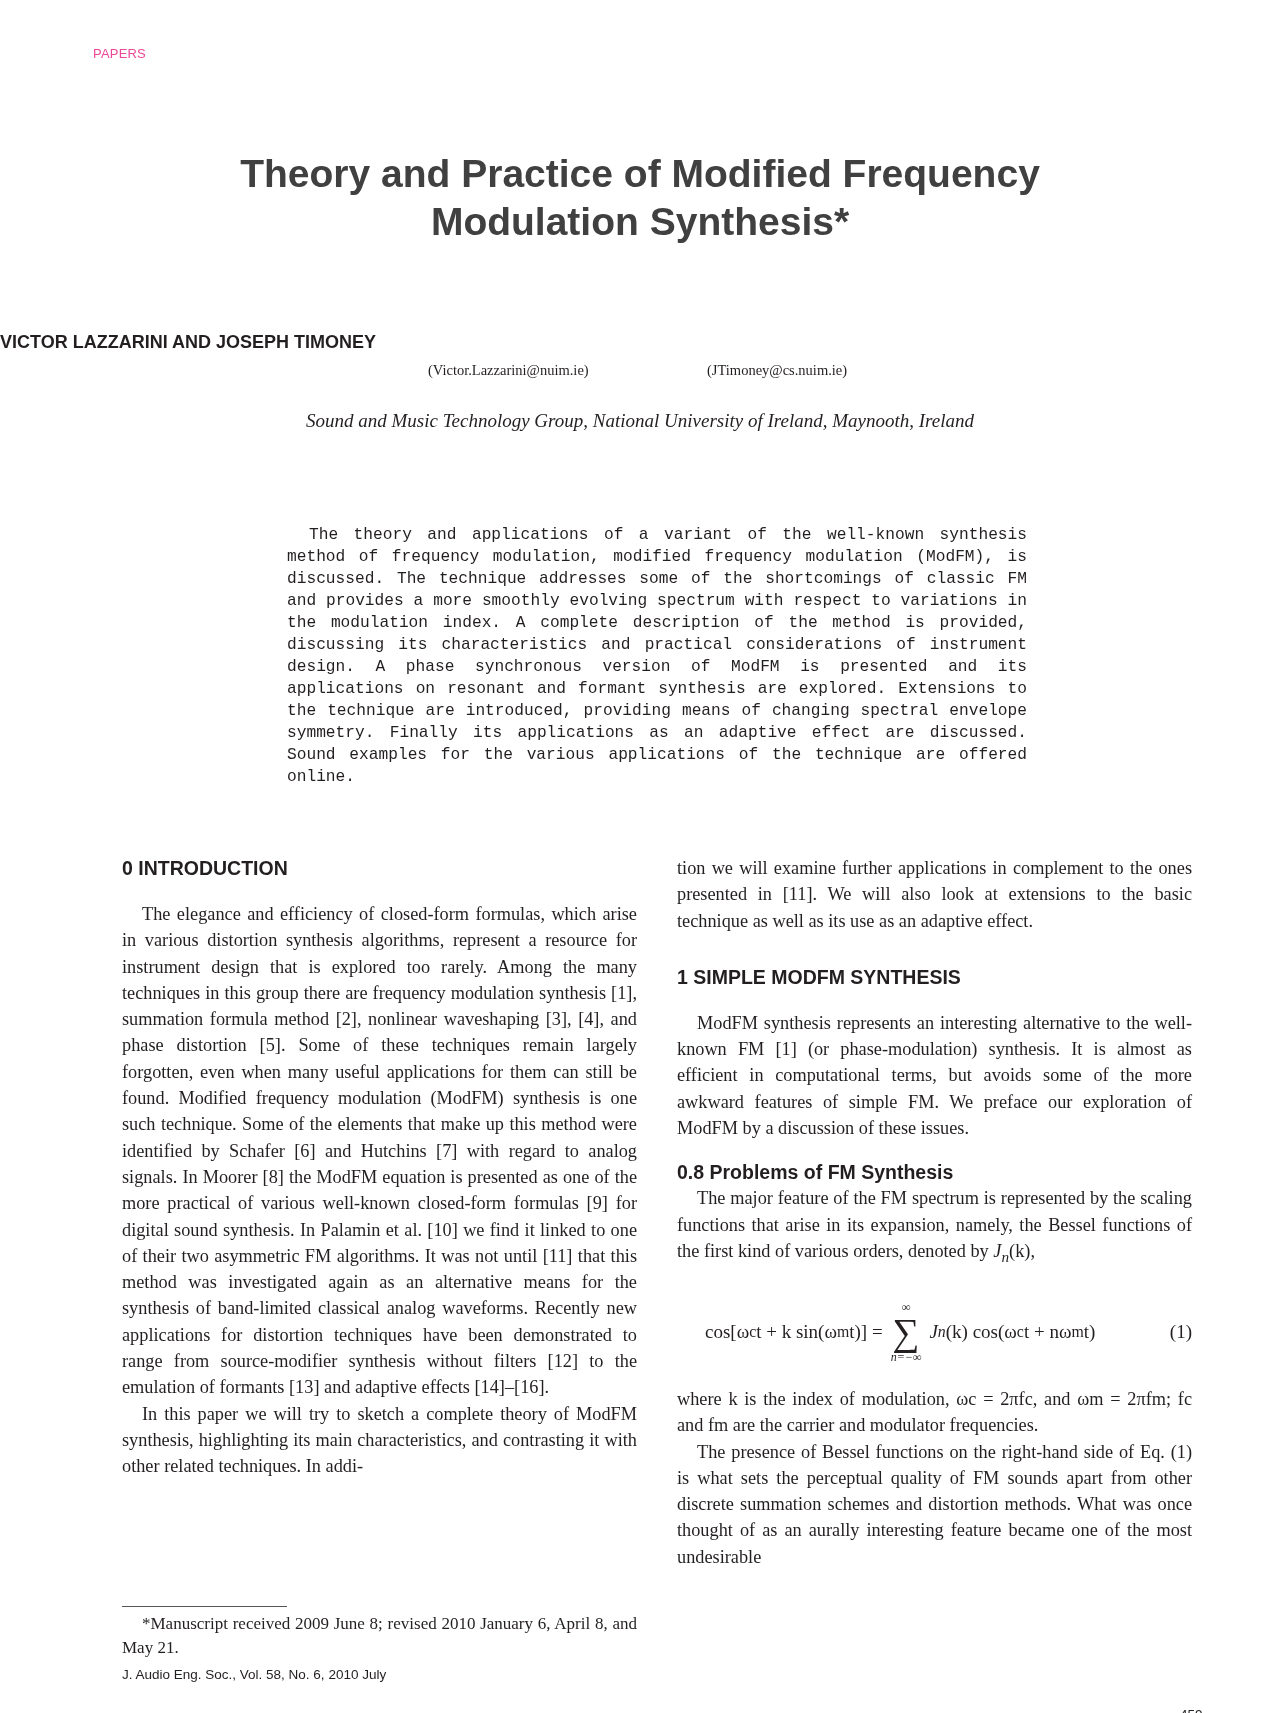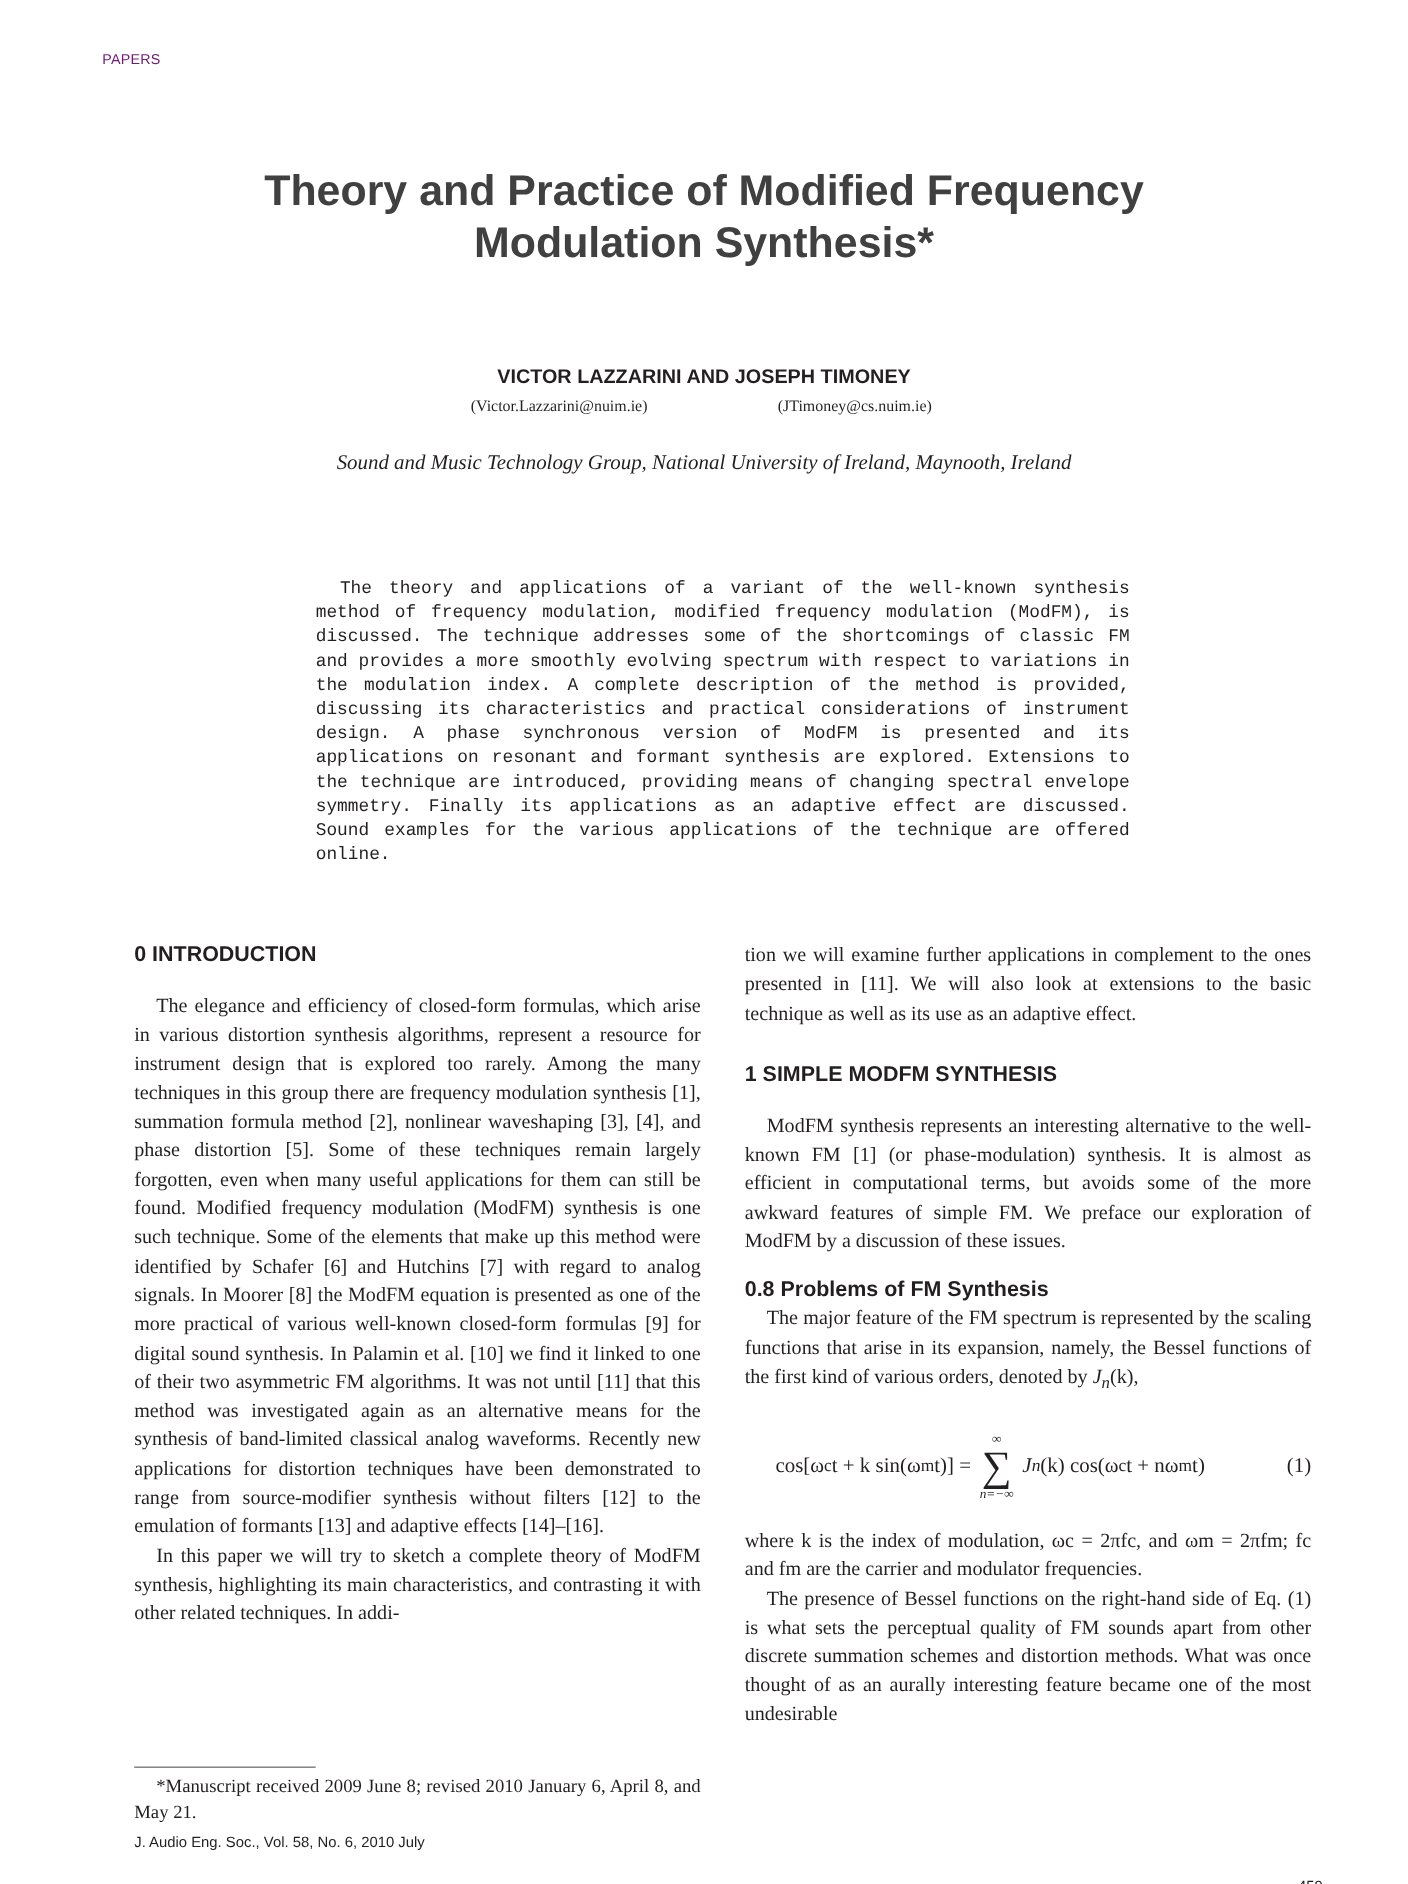--- a/index.html
+++ b/index.html
@@ -1,21 +1,21 @@
 <!DOCTYPE html>
 <html><head>
 <meta charset="utf-8">
 <style>
   html, body { margin: 0; padding: 0; background: #ffffff; }
   body { width: 1280px; height: 1713px; position: relative; overflow: hidden; color: #231f20; }
   .sans { font-family: "Liberation Sans", sans-serif; }
   .serif { font-family: "Liberation Serif", serif; }
-  .running-head { position: absolute; left: 93px; top: 46px; font-size: 13px; color: #701a75; letter-spacing: 0.2px; }
+  .running-head { position: absolute; left: 93px; top: 46px; font-size: 13px; color: #ec4899; letter-spacing: 0.2px; }
   .title { position: absolute; left: 120px; width: 1040px; top: 150px; text-align: center; font-size: 39px; font-weight: bold; line-height: 48px; color: #404040; }
-  .authors { position: absolute; left: 0; width: 1280px; top: 332px; text-align: center; font-size: 18px; font-weight: bold; }
+  .authors { position: absolute; left: 0; width: 1280px; top: 332px; font-size: 18px; font-weight: bold; }
   .emails { position: absolute; top: 362px; font-size: 14.5px; }
   .email-1 { left: 428px; }
   .email-2 { left: 707px; }
   .affil { position: absolute; left: 0; width: 1280px; top: 410px; text-align: center; font-size: 19px; font-style: italic; }
   .abstract { position: absolute; left: 287px; width: 740px; top: 524px; font-size: 16.2px; line-height: 22px; text-align: justify; }
   .abstract p { margin: 0; text-indent: 22px; font-family: Liberation Mono, monospace; }
   .col { position: absolute; top: 855px; width: 515px; font-size: 18.3px; line-height: 26.3px; }
   .col-left { left: 122px; }
   .col-right { left: 677px; }
   .col p { margin: 0; text-align: justify; text-indent: 20px; }

